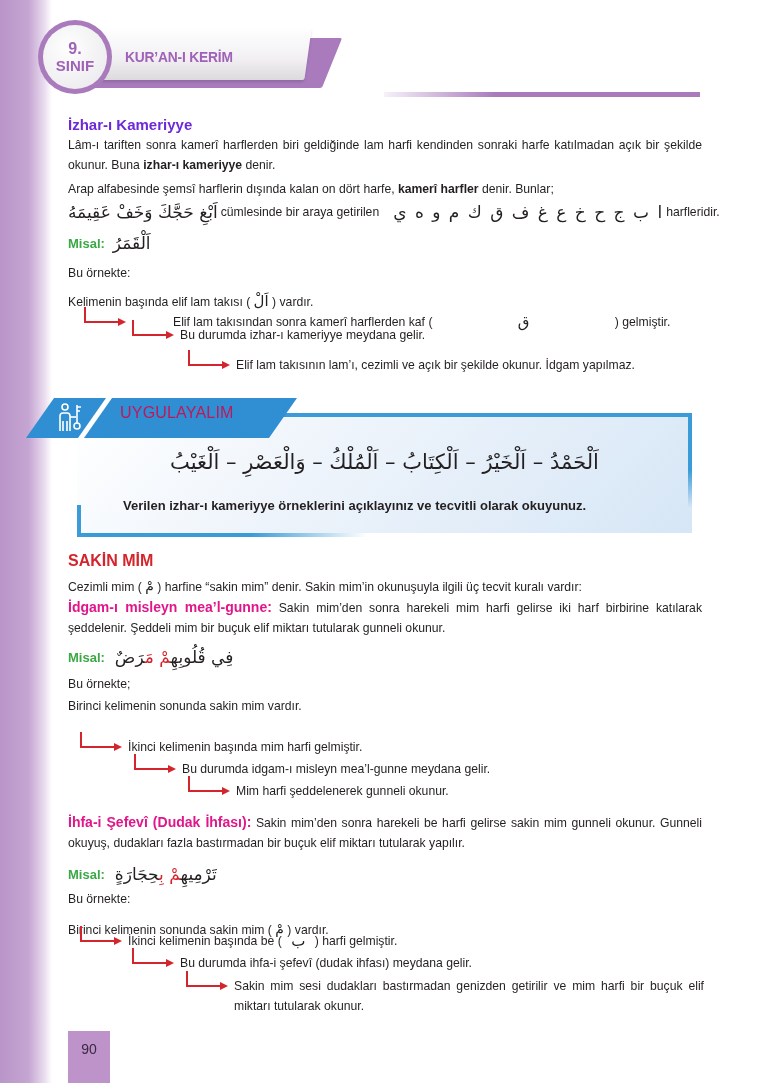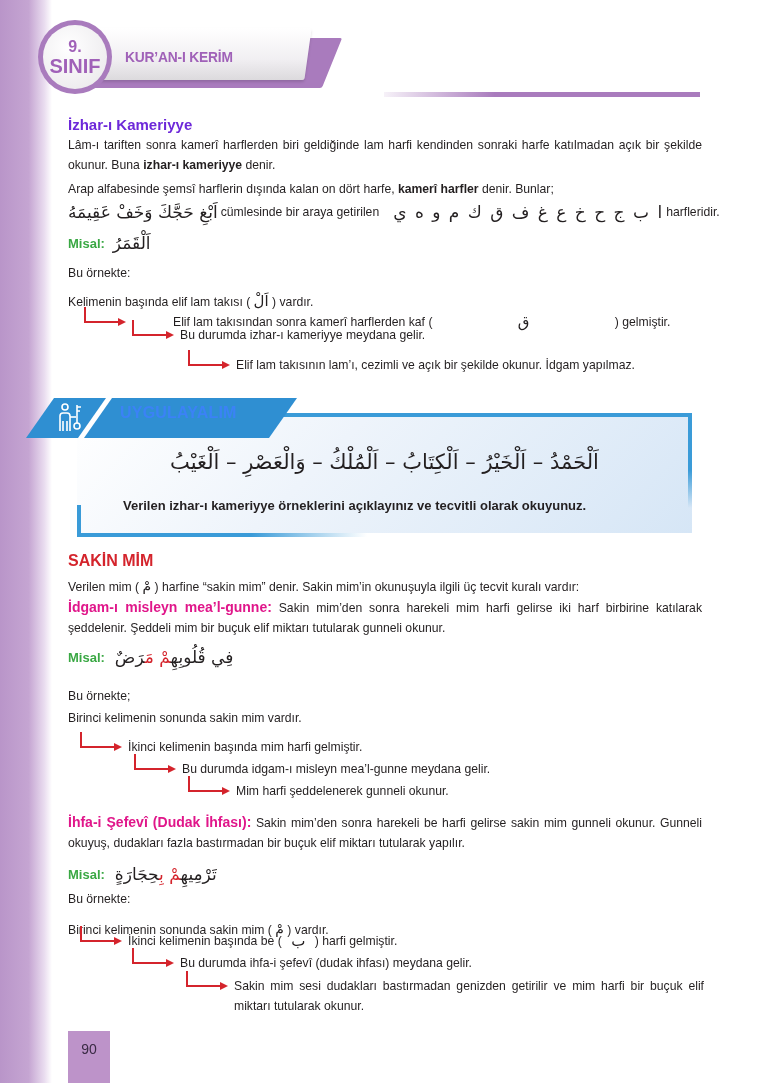--- a/index.html
+++ b/index.html
@@ -14,21 +14,21 @@
     background: #a97bbd; transform: skewX(-22deg); transform-origin: left; border-radius: 2px; }
   .hdr-banner { position: absolute; left: 86px; top: 28px; width: 222px; height: 52px;
     background: linear-gradient(180deg, #ffffff 0%, #f1eff2 60%, #dcdadd 100%);
     transform: skewX(-8deg); border-radius: 2px; box-shadow: 0 2px 3px rgba(0,0,0,0.15); }
   .hdr-circle { position: absolute; left: 38px; top: 20px; width: 74px; height: 74px; border-radius: 50%;
     background: #a97bbd; padding: 5px; }
   .hdr-circle-inner { width: 100%; height: 100%; border-radius: 50%; background: radial-gradient(circle at 40% 35%, #ffffff, #e8e6e9);
     display: flex; flex-direction: column; align-items: center; justify-content: center; color: #a061b8;
     font-weight: bold; line-height: 1.0; }
   .grade-num { font-size: 16px; }
-  .grade-lbl { font-size: 20px; margin-top: 1px; }
+  .grade-lbl { font-size: 15px; margin-top: 1px; }
   .hdr-title { position: absolute; left: 125px; top: 48px; font-size: 15px; font-weight: bold; color: #a061b8;
     letter-spacing: -0.2px; transform: scaleX(0.92); transform-origin: left; }
   .hdr-rule { position: absolute; left: 384px; top: 92px; width: 316px; height: 5px;
     background: linear-gradient(90deg, rgba(169,123,189,0.1) 0%, #a97bbd 35%, #a97bbd 100%); }
 
   
   .content { position: absolute; left: 68px; width: 634px; }
   .p { line-height: 20px; text-align: justify; }
   .blue-h { font-size: 15px; font-weight: bold; color: #6d28d9; }
   .red-h { font-size: 16px; font-weight: bold; color: #d4242c; }
@@ -50,21 +50,21 @@
   .uyg-top { position: absolute; left: 280px; top: 413px; width: 412px; height: 4px; background: #3a9bd8; }
   .uyg-right { position: absolute; left: 688px; top: 413px; width: 4px; height: 95px;
     background: linear-gradient(180deg, #3a9bd8 0%, #3a9bd8 60%, rgba(58,155,216,0) 100%); }
   .uyg-left { position: absolute; left: 77px; top: 505px; width: 4px; height: 31px; background: #3a9bd8; }
   .uyg-bottom { position: absolute; left: 77px; top: 533px; width: 290px; height: 4px;
     background: linear-gradient(90deg, #3a9bd8 0%, #3a9bd8 60%, rgba(58,155,216,0) 100%); }
   .uyg-iconbox { position: absolute; left: 40px; top: 398px; width: 52px; height: 40px; background: #2f8fd2;
     transform: skewX(-35deg); }
   .uyg-tab { position: absolute; left: 98px; top: 398px; width: 185px; height: 40px; background: #2f8fd2;
     transform: skewX(-35deg); }
-  .uyg-title { position: absolute; left: 120px; top: 404px; color: #3b82f6; font-weight: bold; font-size: 16px;
+  .uyg-title { position: absolute; left: 120px; top: 404px; color: #be185d; font-weight: normal; font-size: 16px;
     letter-spacing: 0.2px; }
   .uyg-icon { position: absolute; left: 58px; top: 403px; width: 26px; height: 30px; }
   .uyg-arabic { position: absolute; left: 77px; top: 450px; width: 615px; text-align: center; font-size: 21px; }
   .uyg-instr { position: absolute; left: 123px; top: 498px; font-weight: bold; font-size: 13px; }
 
   .page-num { position: absolute; left: 68px; top: 1031px; width: 42px; height: 52px; background: #bd93c9;
     color: #3a2a44; display: flex; justify-content: center; padding-top: 10px; font-size: 14px; }
 </style>
 </head>
 <body>
@@ -146,27 +146,27 @@
       <circle cx="19" cy="23" r="3"></circle>
     </g>
   </svg>
   <div class="uyg-title">UYGULAYALIM</div>
   <div class="uyg-arabic ar">اَلْحَمْدُ – اَلْخَيْرُ – اَلْكِتَابُ – اَلْمُلْكُ – وَالْعَصْرِ – اَلْغَيْبُ</div>
   <div class="uyg-instr">Verilen izhar-ı kameriyye örneklerini açıklayınız ve tecvitli olarak okuyunuz.</div>
 </div>
 
 <div class="content" style="top:552px;">
   <div class="red-h">SAKİN MİM</div>
-  <div class="p" style="margin-top:6px;"><span>Verilen mim (</span> <span class="ar" style="font-size:14px;">مْ</span> <span>) harfine “sakin mim” denir. Sakin mim’in okunuşuyla ilgili üç tecvit kuralı vardır:</span></div>
+  <div class="p" style="margin-top:6px;"><span>Cezimli mim (</span> <span class="ar" style="font-size:14px;">مْ</span> <span>) harfine “sakin mim” denir. Sakin mim’in okunuşuyla ilgili üç tecvit kuralı vardır:</span></div>
   <div class="p" style="margin-top:0;"><span class="mag">İdgam-ı misleyn mea’l-gunne:</span><span> Sakin mim’den sonra harekeli mim harfi gelirse iki harf birbirine katılarak şeddelenir. Şeddeli mim bir buçuk elif miktarı tutularak gunneli okunur.</span></div>
   <div style="display:flex; align-items:center; height:30px; margin-top:4px;">
     <span class="misal">Misal:</span>
     <span class="ar ar-big" style="margin-left:10px;"><span>فِي قُلُوبِهِ</span><span class="ar-red">مْ مَ</span><span>رَضٌ</span></span>
   </div>
-  <div class="p" style="margin-top:14px;">Bu örnekte;</div>
+  <div class="p" style="margin-top:2px;">Bu örnekte;</div>
   <div class="p" style="margin-top:2px;">Birinci kelimenin sonunda sakin mim vardır.</div>
 </div>
 
 <div class="arrow-row" style="left:80px; top:738px;">
   <span class="arrow">
       <i class="v"></i>
       <i class="h"></i>
       <i class="tip"></i>
     </span>
   <span>İkinci kelimenin başında mim harfi gelmiştir.</span>

